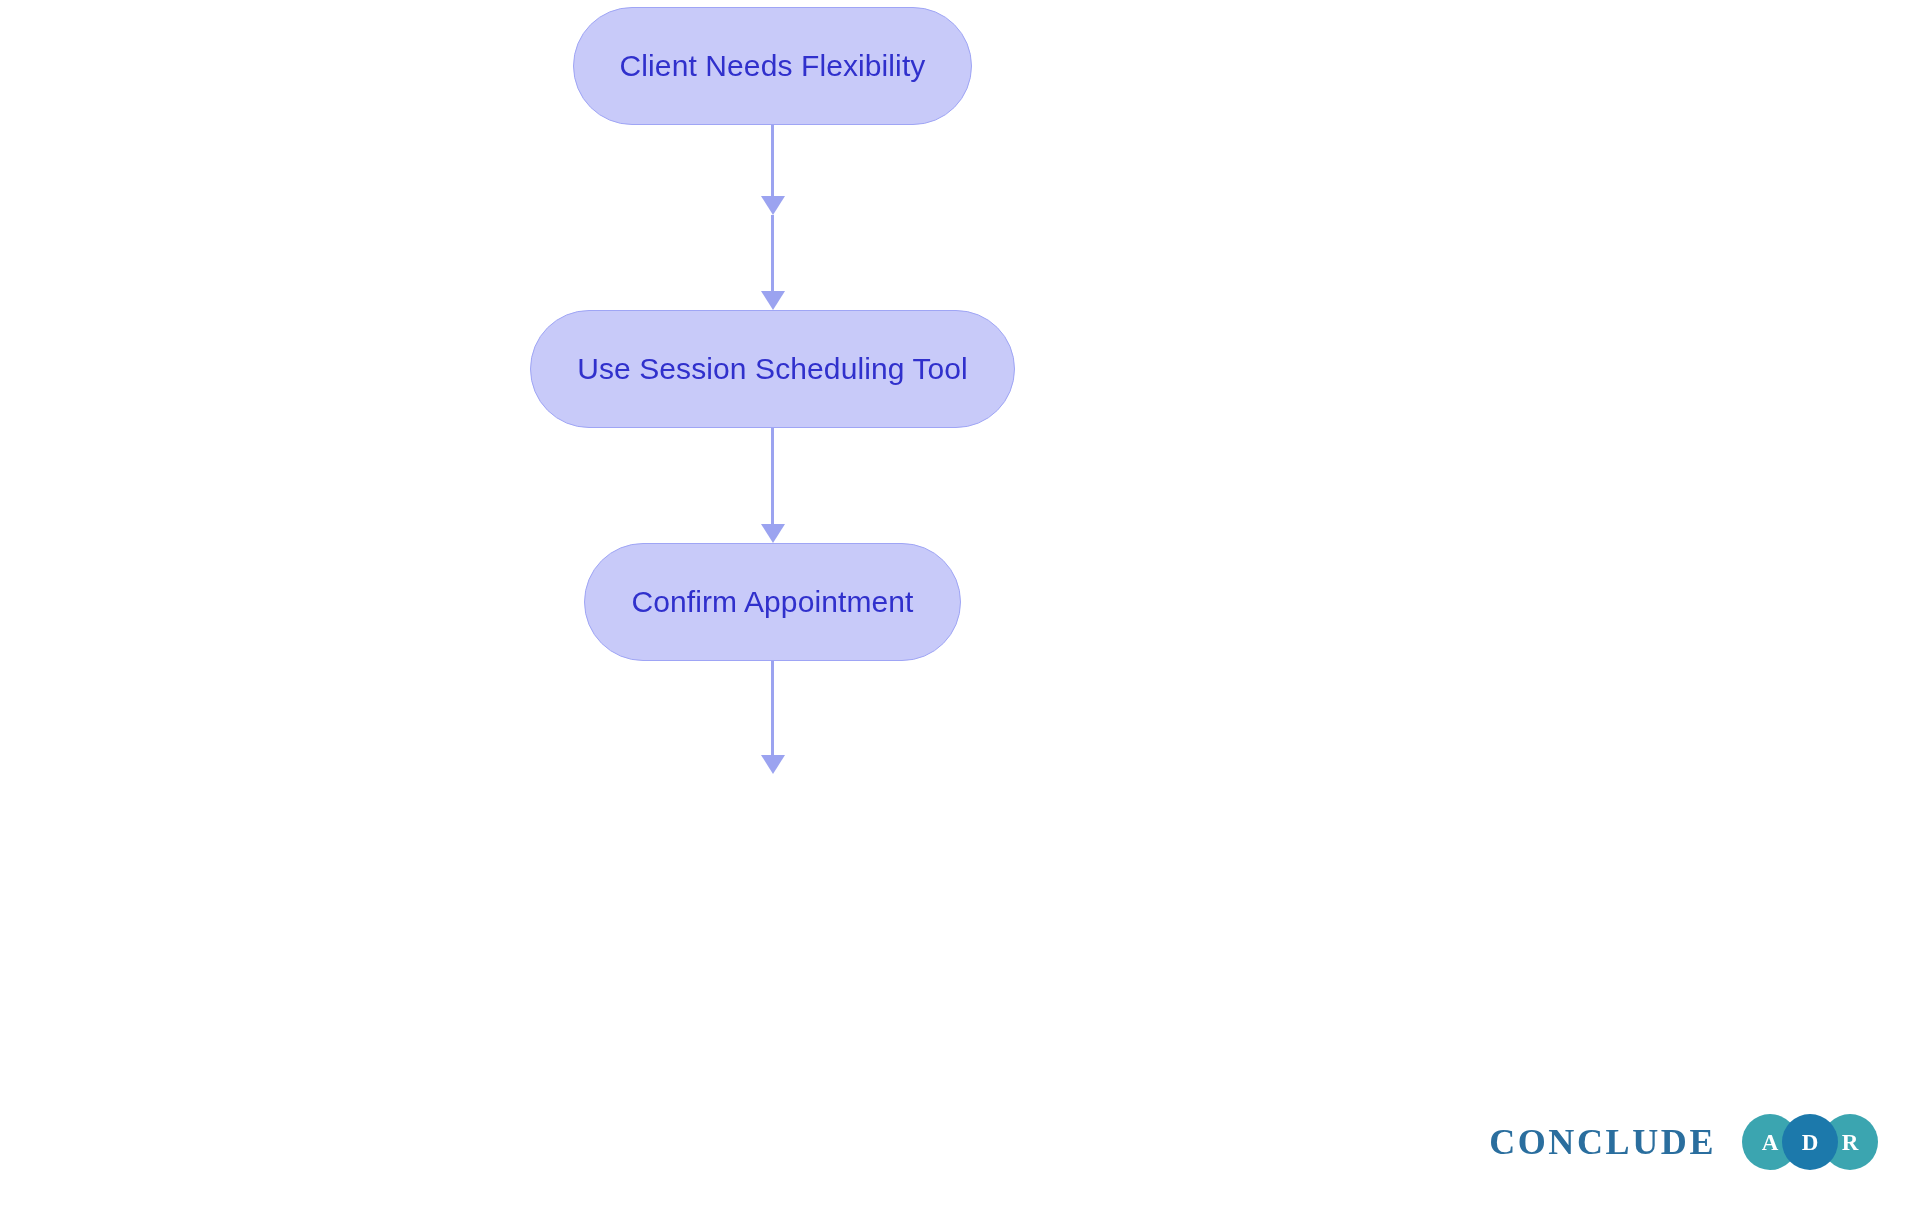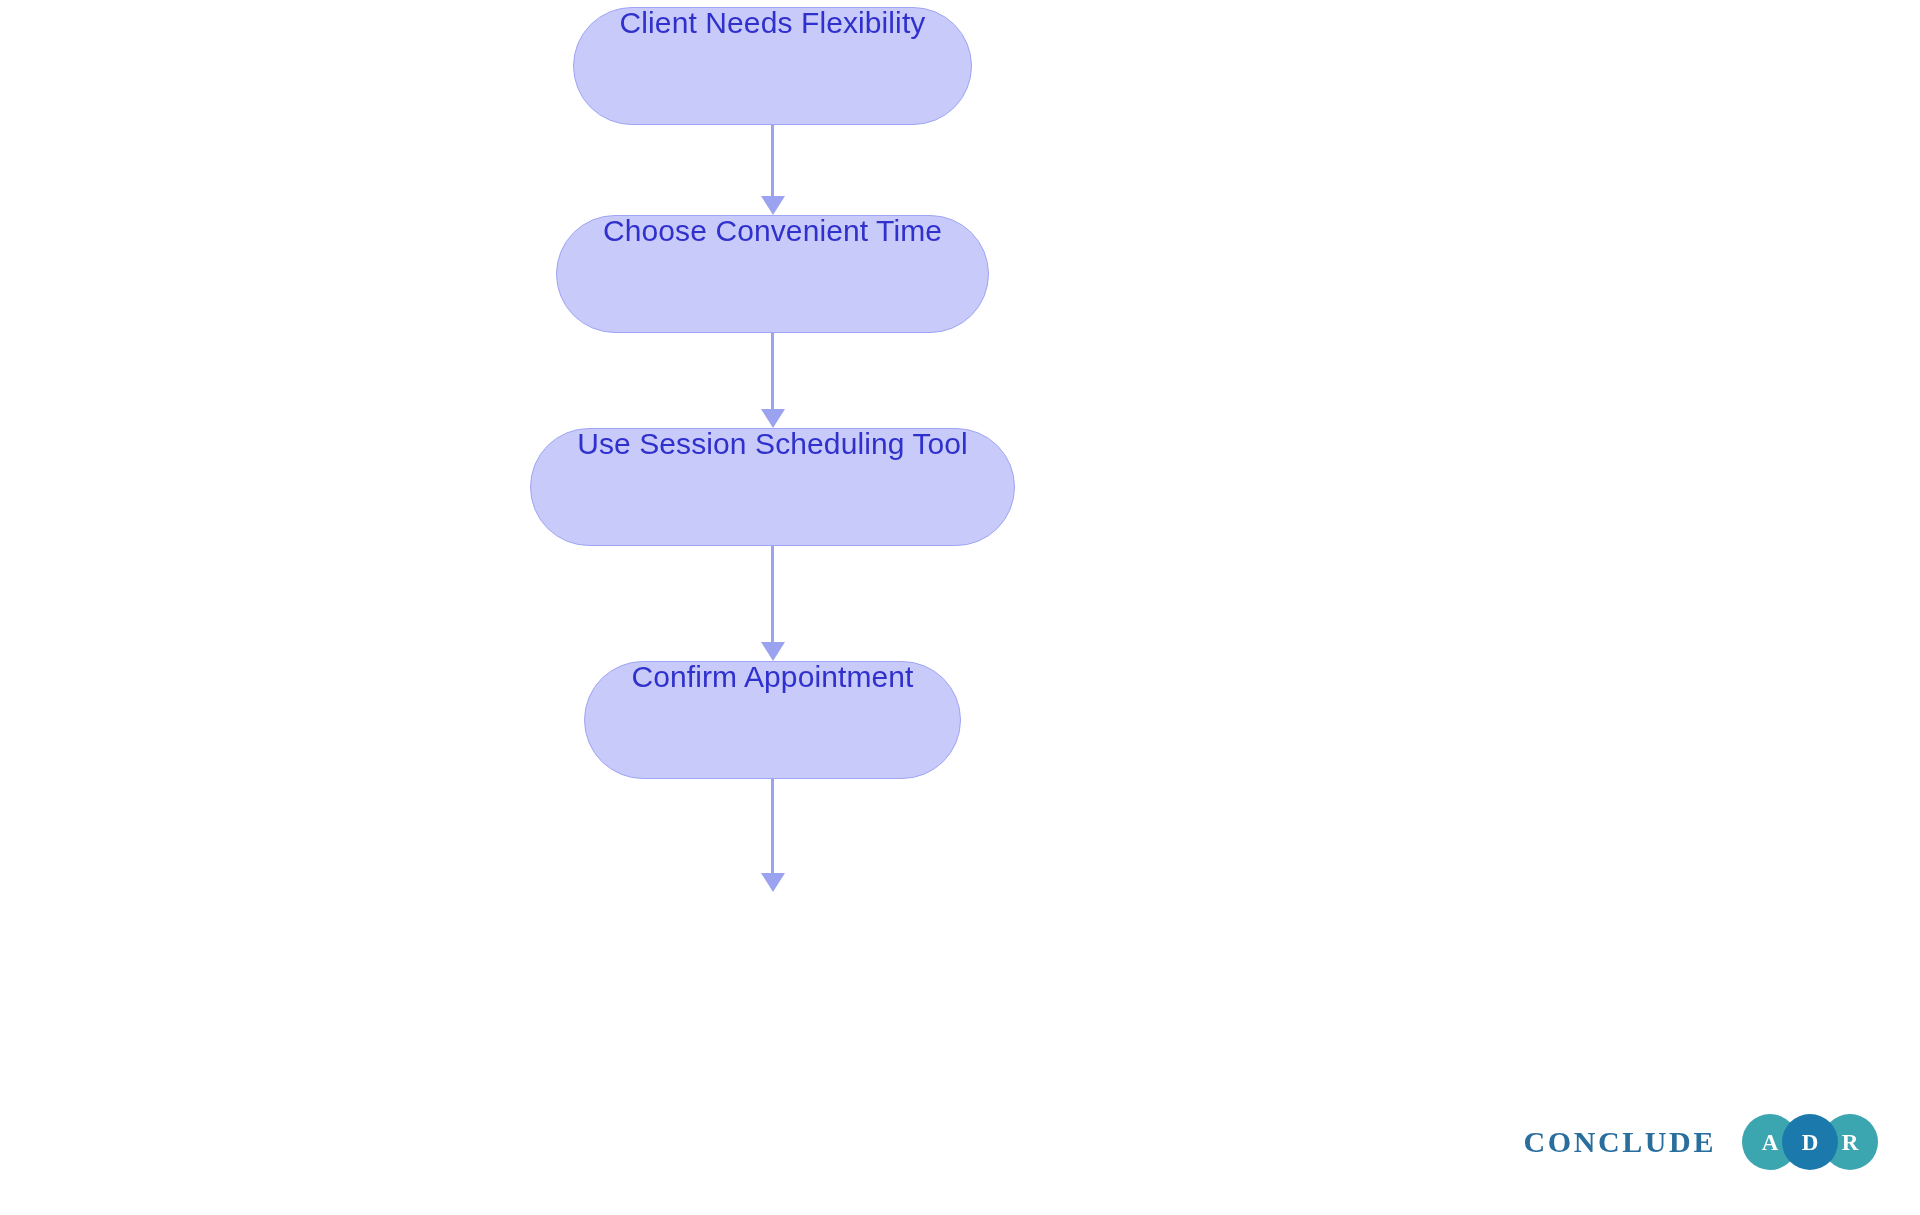--- a/index.html
+++ b/index.html
@@ -40,20 +40,21 @@
   }
 
   
   .node {
     background: #c8caf9;
     border: 1.6px solid #9fa5f5;
     border-radius: 70px;
     height: 118px;
     box-sizing: border-box;
     display: flex;
+    align-items: center;
     justify-content: center;
     padding: 0 46px;
     flex: none;
   }
   .node-label {
     color: #3030cc;
     font-family: "Liberation Sans", sans-serif;
     font-size: 30px;
     font-weight: 400;
     letter-spacing: 0.1px;
@@ -97,21 +98,21 @@
     right: 42px;
     bottom: 42px;
     display: flex;
     align-items: center;
     gap: 26px;
     height: 62px;
   }
   .logo-wordmark {
     color: #2a6e9e;
     font-family: "Liberation Serif", "DejaVu Serif", serif;
-    font-size: 30px;
+    font-size: 36px;
     font-weight: 700;
     letter-spacing: 2.6px;
     line-height: 1;
     white-space: nowrap;
   }
   .logo-circles {
     position: relative;
     width: 136px;
     height: 56px;
   }
@@ -143,23 +144,20 @@
 
     <div class="node">
       <span class="node-label">Client Needs Flexibility</span>
     </div>
 
     <div class="connector gap-1">
       <div class="connector-line"></div>
       <div class="connector-head"></div>
     </div>
 
-    <div class="node">
-      <span class="node-label">Choose Convenient Time</span>
-    </div>
 
     <div class="connector gap-2">
       <div class="connector-line"></div>
       <div class="connector-head"></div>
     </div>
 
     <div class="node">
       <span class="node-label">Use Session Scheduling Tool</span>
     </div>
 

